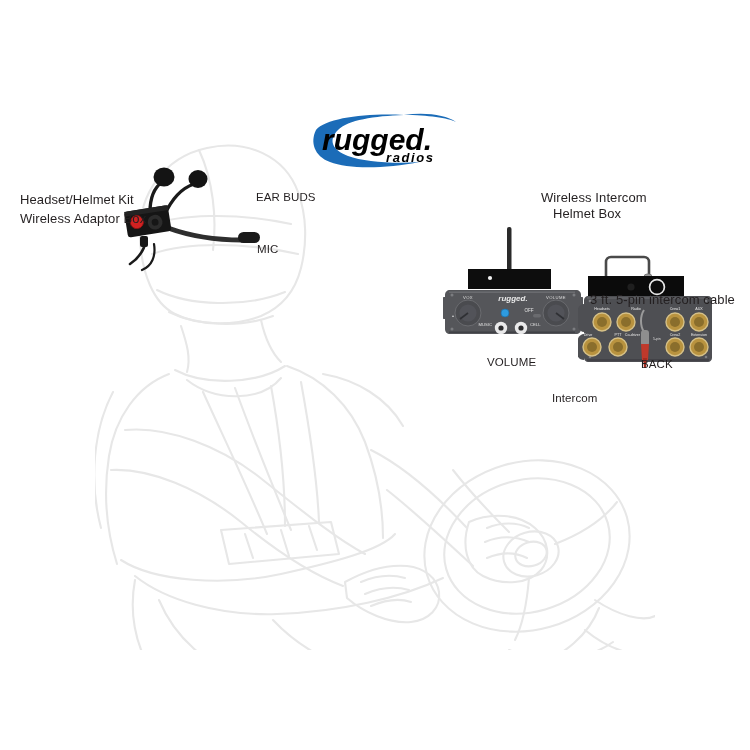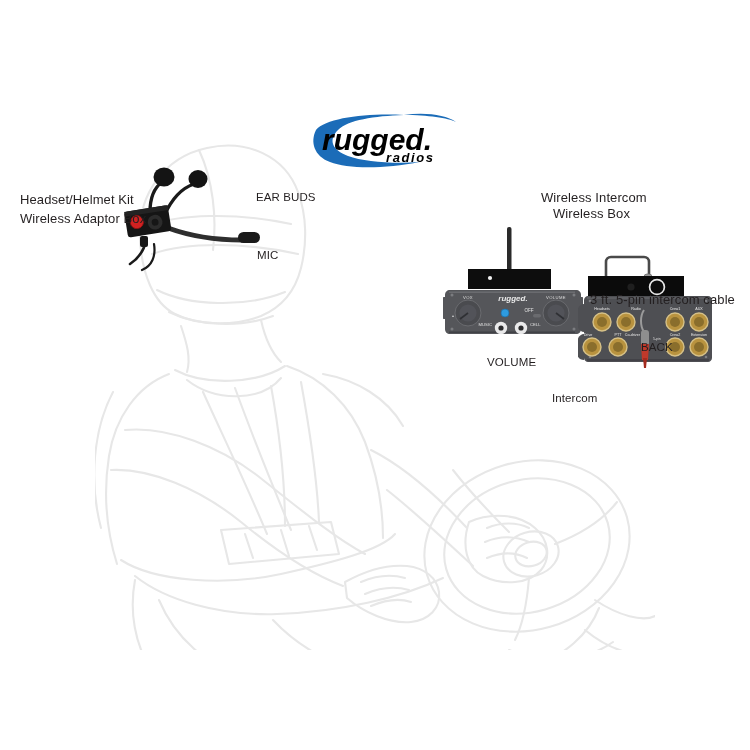--- a/index.html
+++ b/index.html
@@ -322,26 +322,26 @@
         <text x="75" y="92" font-family="'Liberation Sans', sans-serif" font-size="3.4" fill="#dcdcdc">5-pin</text>
       </g>
     </svg>
   </div>
 
   <div class="lbl lbl-left" style="left:20px; top:192px;">Headset/Helmet Kit</div>
   <div class="lbl lbl-left" style="left:20px; top:211px;">Wireless Adaptor Box</div>
 
   <div class="lbl lbl-cap" style="left:256px; top:190px;">EAR BUDS</div>
 
-  <div class="lbl lbl-cap" style="left:257px; top:248px;">MIC</div>
+  <div class="lbl lbl-cap" style="left:257px; top:242px;">MIC</div>
 
   <div class="lbl lbl-left" style="left:541px; top:190px;">Wireless Intercom</div>
-  <div class="lbl lbl-left" style="left:553px; top:206px;">Wireless Box</div>
+  <div class="lbl lbl-left" style="left:553px; top:206px;">Helmet Box</div>
 
   <div class="lbl lbl-left" style="left:590px; top:250px;margin-top:42px;">3 ft. 5-pin intercom cable</div>
 
   <div class="lbl lbl-cap" style="left:487px; top:355px;">VOLUME</div>
 
-  <div class="lbl lbl-cap" style="left:641px; top:340px;">BACK</div>
+  <div class="lbl lbl-cap" style="left:641px; top:357px;">BACK</div>
 
   <div class="lbl lbl-cap" style="left:552px; top:391px;">Intercom</div>
 
 </div>
 
 </body></html>

